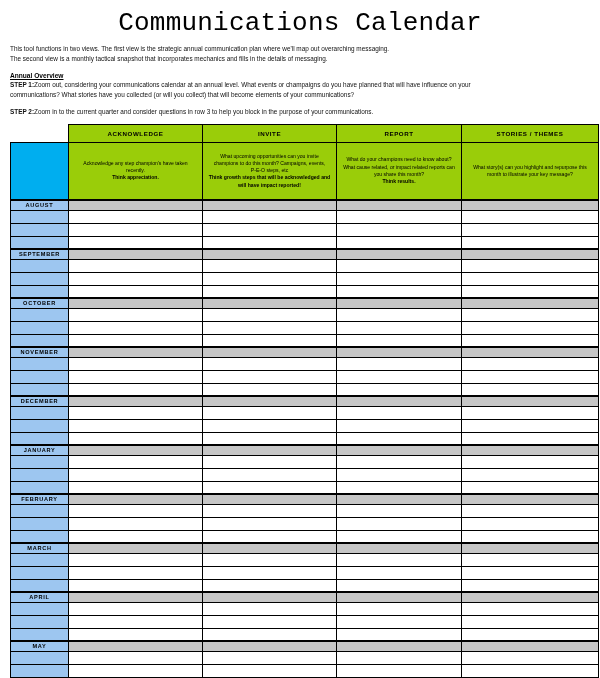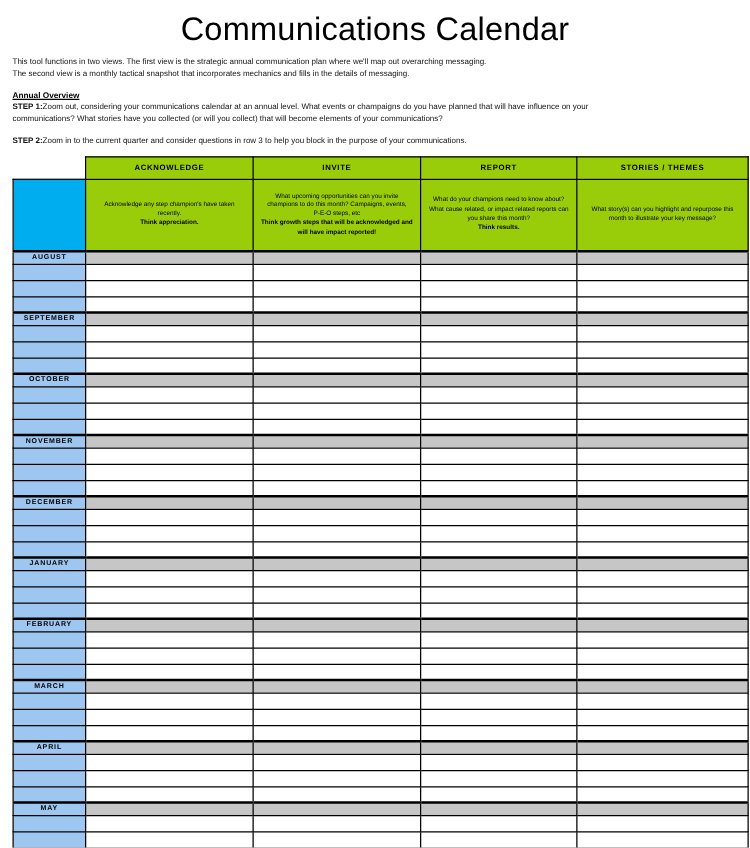--- a/index.html
+++ b/index.html
@@ -12,21 +12,21 @@
   }
   .page{
     width:600px;height:678px;
     position:relative;
     box-sizing:border-box;
     padding:0 6px;
   }
 
   
   .title{
-    font-family:Liberation Sans, sans-serif;
+    font-family:Liberation Mono, monospace;
     font-size:26px;
     text-align:center;
     letter-spacing:0.2px;
     margin:8px 0 6px 0;
     font-weight:400;
   }
 
   
   .intro{
     font-size:6.4px;

